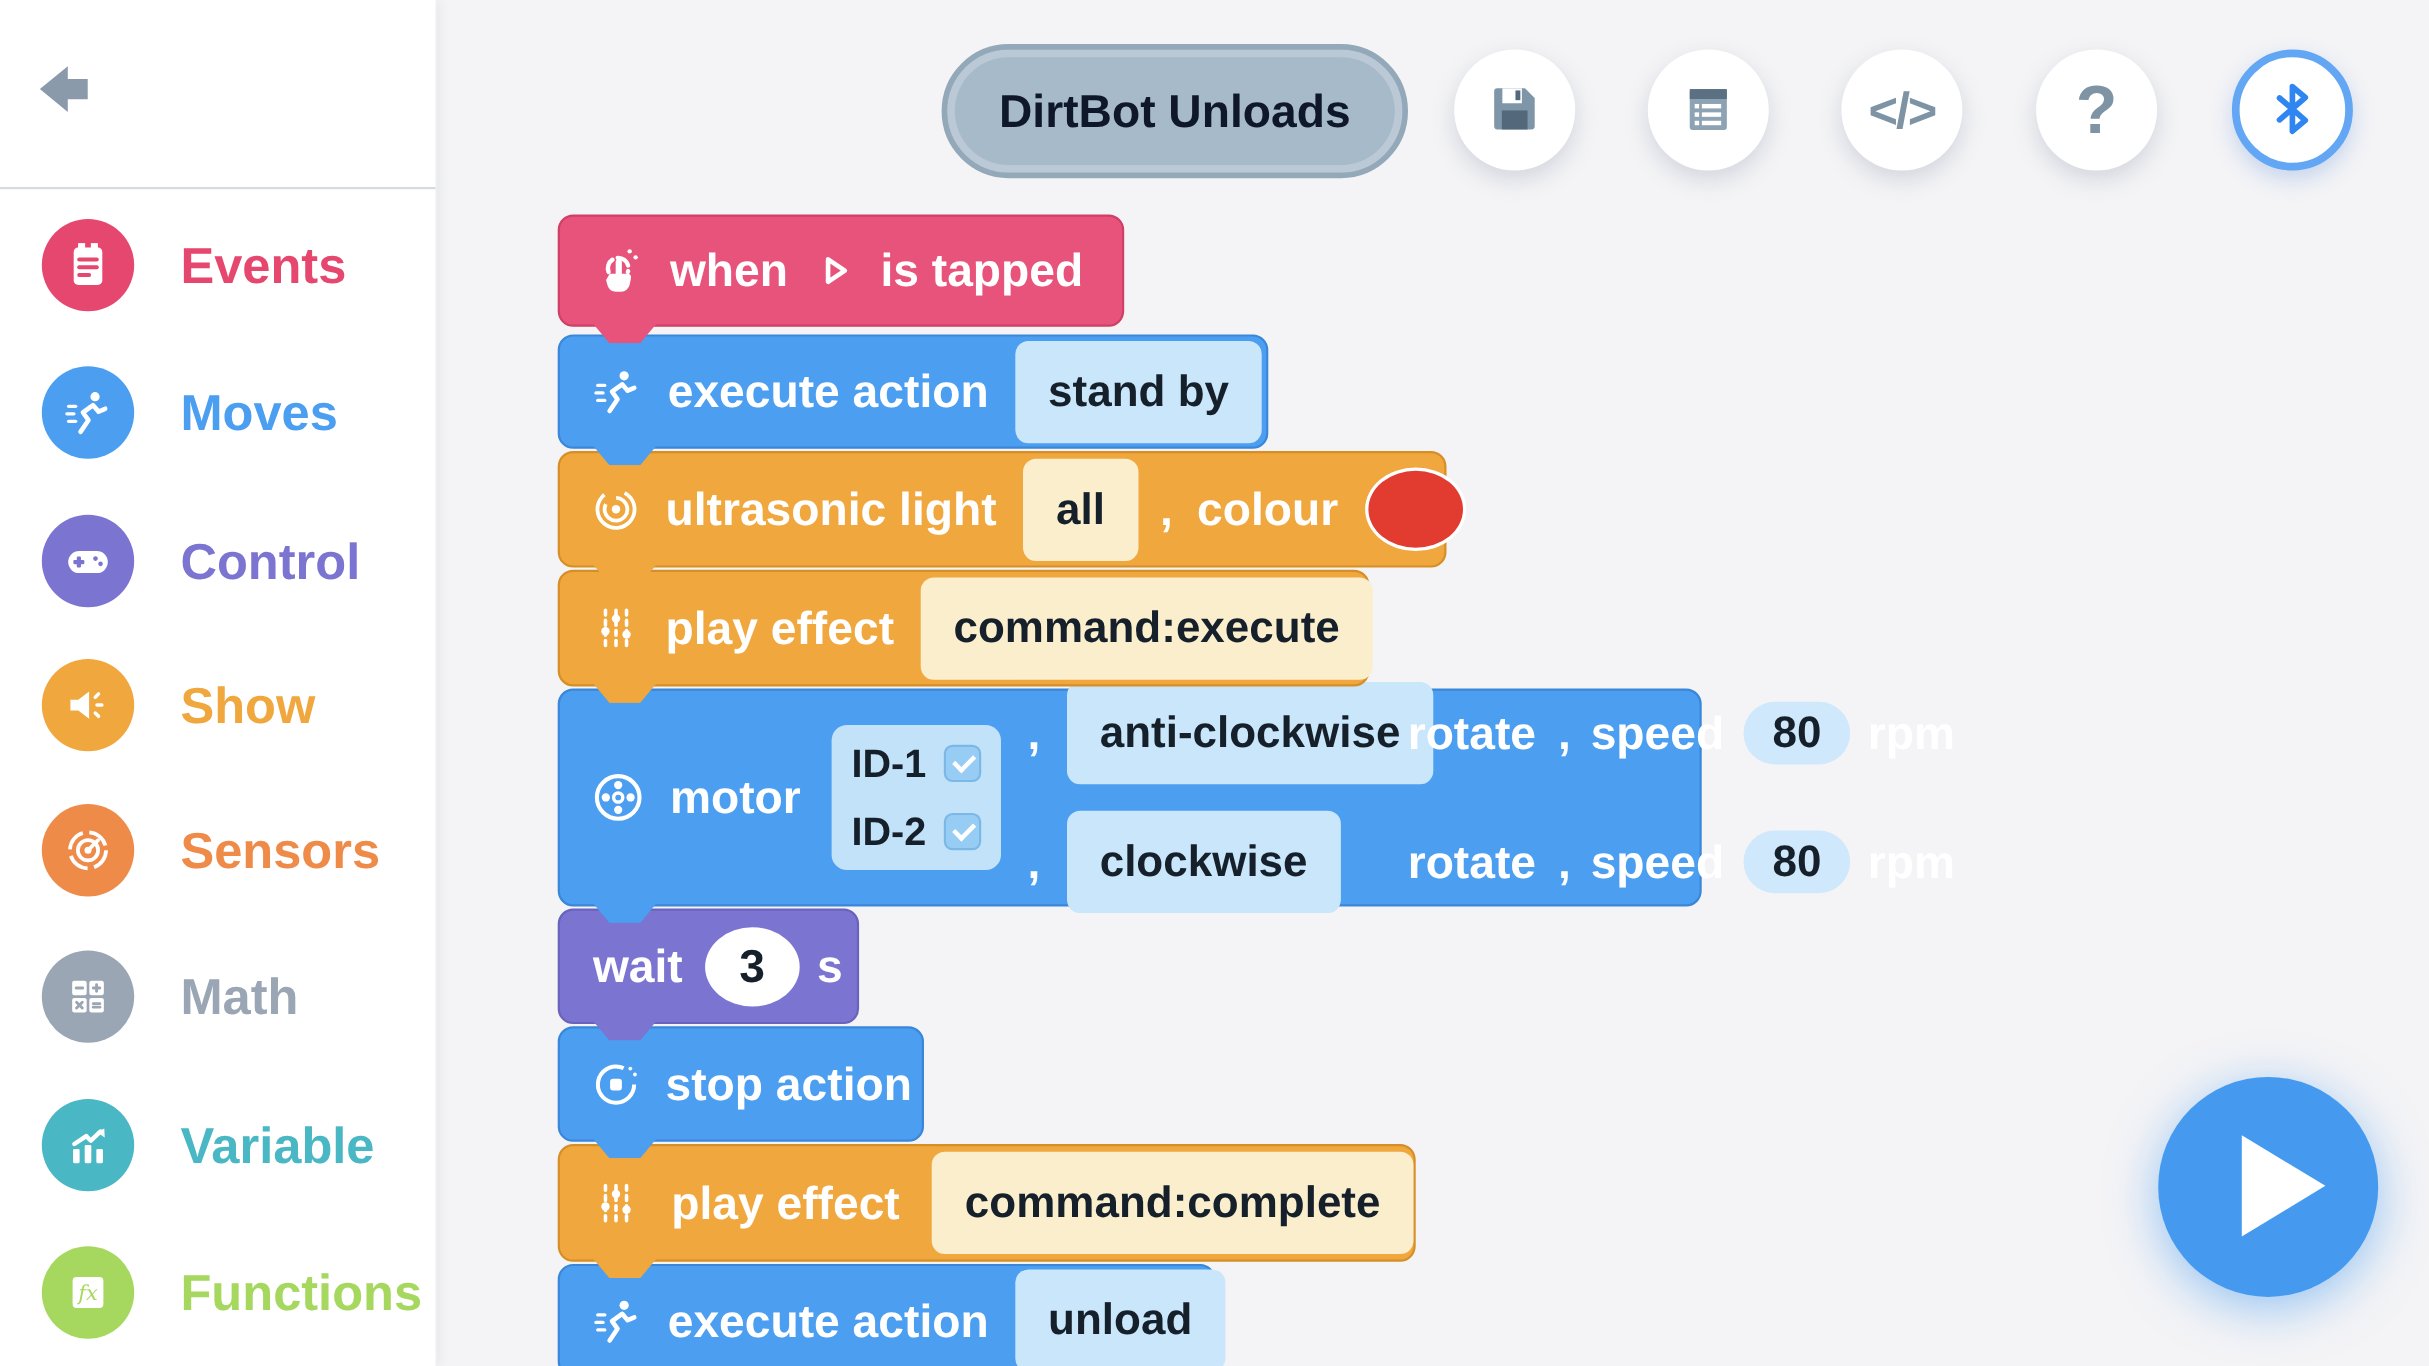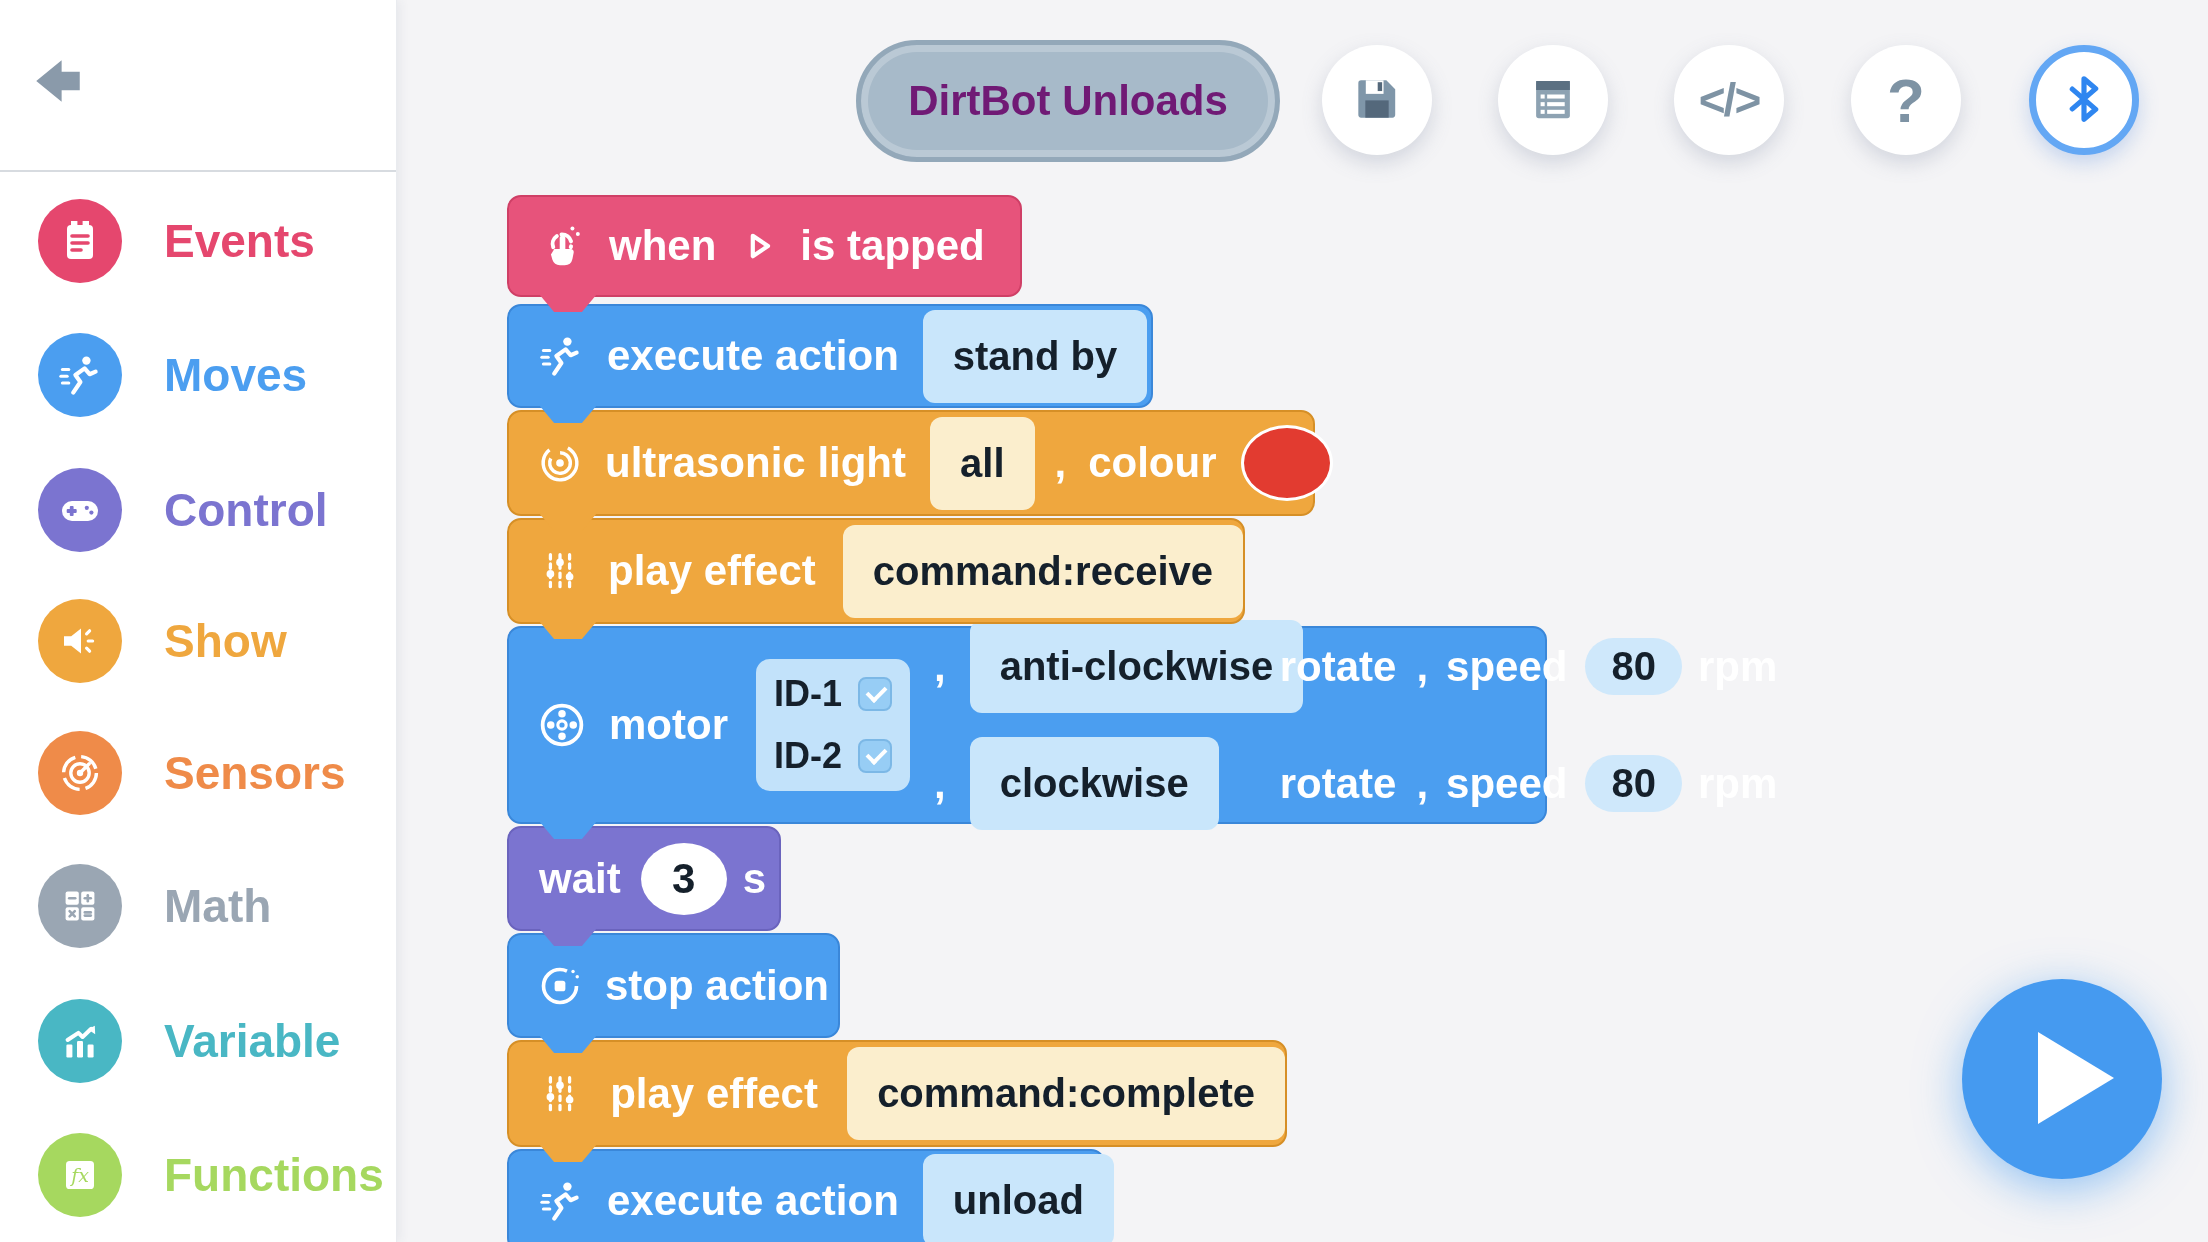--- a/index.html
+++ b/index.html
@@ -17,21 +17,21 @@
   #back-btn{position:absolute;left:26px;top:50px;width:64px;height:64px;border:none;background:transparent;cursor:pointer;padding:0;}
   .sb-divider{position:absolute;left:0;top:170px;width:396px;height:2px;background:#d7dbe0;}
   .cat{position:absolute;left:38px;display:flex;align-items:center;transform:translateY(-50%);cursor:pointer;}
   .cat-circle{width:84px;height:84px;border-radius:50%;display:flex;align-items:center;justify-content:center;flex:0 0 84px;}
   .cat-label{margin-left:42px;font-size:46px;font-weight:bold;white-space:nowrap;}
   
   #title-pill{
     position:absolute;left:856px;top:40px;width:424px;height:122px;border-radius:61px;
     background:#a7bac9;border:5px solid #93a8b9;box-sizing:border-box;
     box-shadow:inset 0 0 0 7px rgba(255,255,255,.22);
-    color:#701a75;font-size:42px;font-weight:bold;display:flex;align-items:center;justify-content:center;
+    color:#0f172a;font-size:42px;font-weight:bold;display:flex;align-items:center;justify-content:center;
     cursor:pointer;z-index:40;white-space:nowrap;
   }
   .tb-circle{
     position:absolute;top:45px;width:110px;height:110px;border-radius:50%;background:#fff;border:none;
     box-shadow:0 8px 20px rgba(110,125,150,.25);display:flex;align-items:center;justify-content:center;
     cursor:pointer;z-index:40;padding:0;
   }
   .tb-glyph{font-size:46px;font-weight:bold;color:#7e93a4;letter-spacing:-2px;}
   .tb-glyph.q{font-size:62px;letter-spacing:0;}
   #btn-bluetooth{box-shadow:0 8px 20px rgba(90,140,220,.3);border:7px solid #63a7f4;box-sizing:border-box;}
@@ -329,21 +329,21 @@
         <line x1="7" y1="3.5" x2="7" y2="20.5"></line>
           <line x1="12" y1="3.5" x2="12" y2="20.5"></line>
           <line x1="17" y1="3.5" x2="17" y2="20.5"></line>
       </g>
       <circle cx="7" cy="13.5" r="2" fill="#fff"></circle>
         <circle cx="12" cy="7.5" r="2" fill="#fff"></circle>
         <circle cx="17" cy="15" r="2" fill="#fff"></circle>
     </svg>
   </span>
   <span class="lbl">play effect</span>
-  <span class="chip chip-cream">command:receive</span>
+  <span class="chip chip-cream">command:execute</span>
 </div>
 
 <div class="blk b-blue" style="left:507px;top:606px;width:1040px;height:198px;z-index:16">
   <span class="icn">
     <svg width="50" height="50" viewBox="0 0 24 24">
       <circle cx="12" cy="12" r="9.3" stroke="#fff" stroke-width="1.8" fill="none"></circle>
       <circle cx="12" cy="12" r="2" stroke="#fff" stroke-width="1.5" fill="none"></circle>
       <circle cx="12" cy="6.6" r="1.8" fill="#fff"></circle>
         <circle cx="17.4" cy="12" r="1.8" fill="#fff"></circle>
       <circle cx="12" cy="17.4" r="1.8" fill="#fff"></circle>

